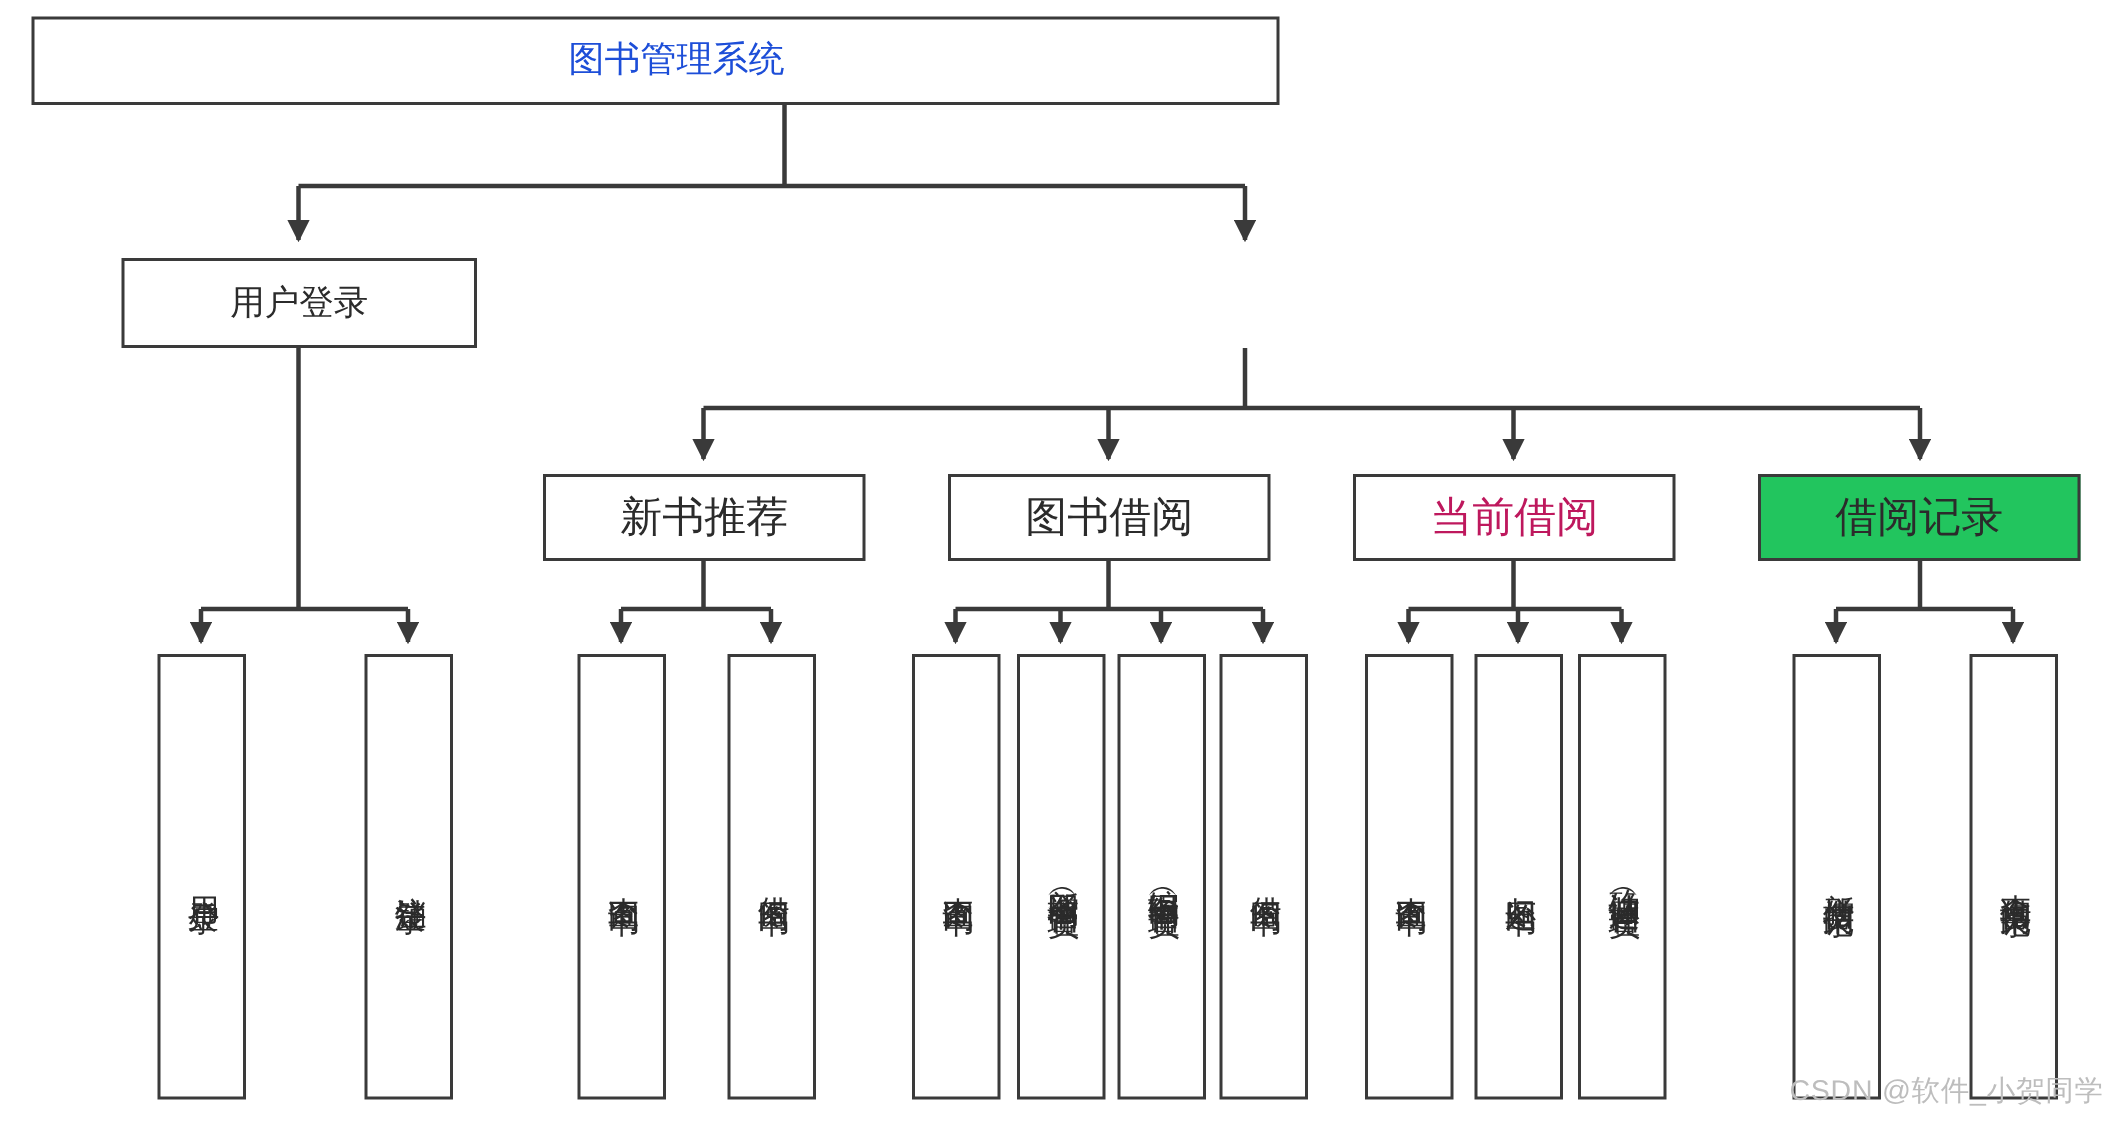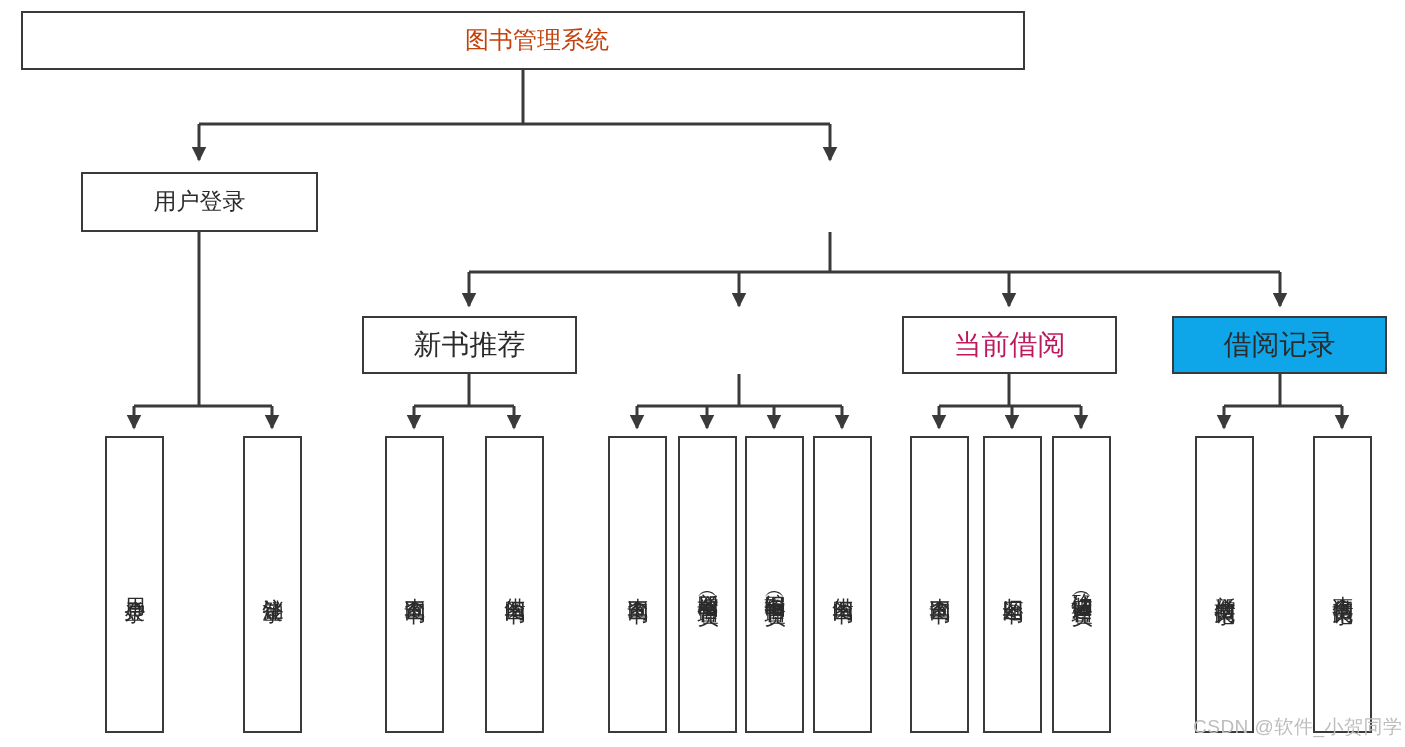--- a/index.html
+++ b/index.html
@@ -119,35 +119,38 @@
       <path d="M 1012 406 L 1012 428" marker-end="url(#arrow)"></path>
       <path d="M 1081 406 L 1081 428" marker-end="url(#arrow)"></path>
 
       <path d="M 1280 374 L 1280 406"></path>
       <path d="M 1224 406 L 1342 406"></path>
       <path d="M 1224 406 L 1224 428" marker-end="url(#arrow)"></path>
       <path d="M 1342 406 L 1342 428" marker-end="url(#arrow)"></path>
     </g>
   </svg>
 
-  <div class="node root" style="left: 21px; top: 11px; width: 1004px; height: 59px; border-color: rgb(58, 58, 58); background: rgb(255, 255, 255); color: #c2410c; padding-left: 28px;">
+  <div class="node root" style="left: 21px; top: 11px; width: 832px; height: 59px; border-color: rgb(58, 58, 58); background: rgb(255, 255, 255); color: #1d4ed8; padding-left: 28px;">
     <span class="node-label">图书管理系统</span>
   </div>
 
   <div class="node level2" style="left: 81px; top: 172px; width: 237px; height: 60px; border-color: rgb(58, 58, 58); background: rgb(255, 255, 255); color: rgb(43, 43, 43);">
     <span class="node-label">用户登录</span>
   </div>
 
   <div class="node level3" style="left: 362px; top: 316px; width: 215px; height: 58px; border-color: rgb(58, 58, 58); background: rgb(255, 255, 255); color: rgb(43, 43, 43);">
     <span class="node-label">新书推荐</span>
   </div>
+  <div class="node level3" style="left: 632px; top: 316px; width: 215px; height: 58px; border-color: rgb(58, 58, 58); background: rgb(255, 255, 255); color: rgb(43, 43, 43);">
+    <span class="node-label">图书借阅</span>
+  </div>
   <div class="node level3" style="left: 902px; top: 316px; width: 215px; height: 58px; border-color: rgb(58, 58, 58); background: rgb(255, 255, 255); color: #be185d;">
     <span class="node-label">当前借阅</span>
   </div>
-  <div class="node level3" style="left: 1172px; top: 316px; width: 215px; height: 58px; border-color: rgb(58, 58, 58); background: #0ea5e9; color: rgb(43, 43, 43); text-align: center;">
+  <div class="node level3" style="left: 1172px; top: 316px; width: 215px; height: 58px; border-color: rgb(58, 58, 58); background: #22c55e; color: rgb(43, 43, 43); text-align: center;">
     <span class="node-label">借阅记录</span>
   </div>
 
   <div class="node leaf" style="left: 105px; top: 436px; width: 59px; height: 297px; border-color: rgb(58, 58, 58); background: rgb(255, 255, 255); color: rgb(43, 43, 43);">
     <span class="node-label">用户登录</span>
   </div>
   <div class="node leaf" style="left: 243px; top: 436px; width: 59px; height: 297px; border-color: rgb(58, 58, 58); background: rgb(255, 255, 255); color: rgb(43, 43, 43);">
     <span class="node-label">注销登录</span>
   </div>
   <div class="node leaf" style="left: 385px; top: 436px; width: 59px; height: 297px; border-color: rgb(58, 58, 58); background: rgb(255, 255, 255); color: rgb(43, 43, 43);">

